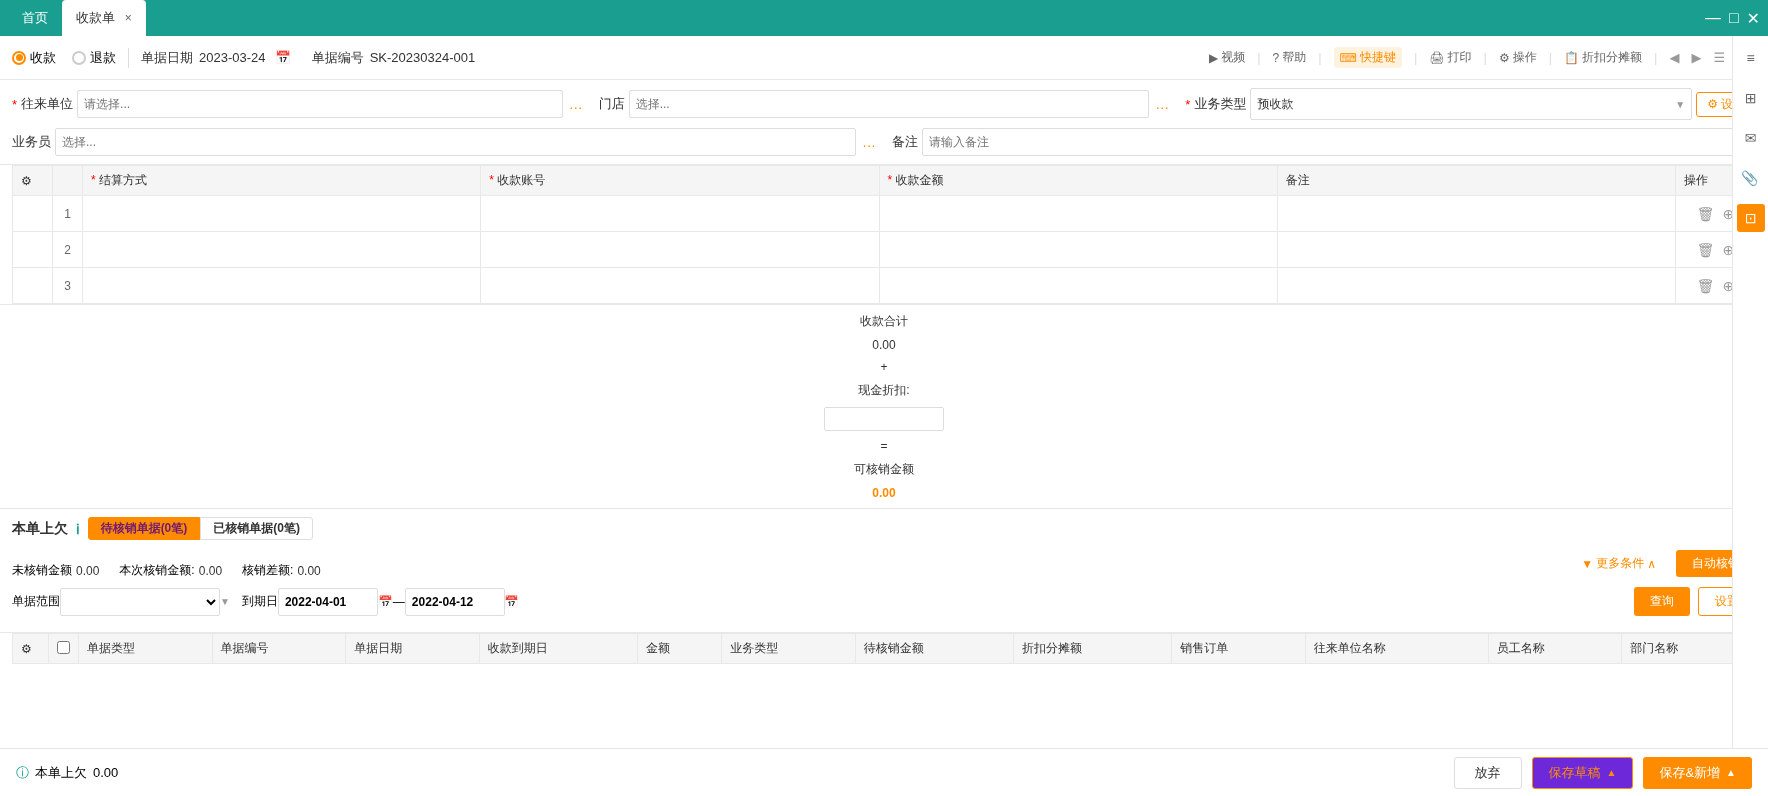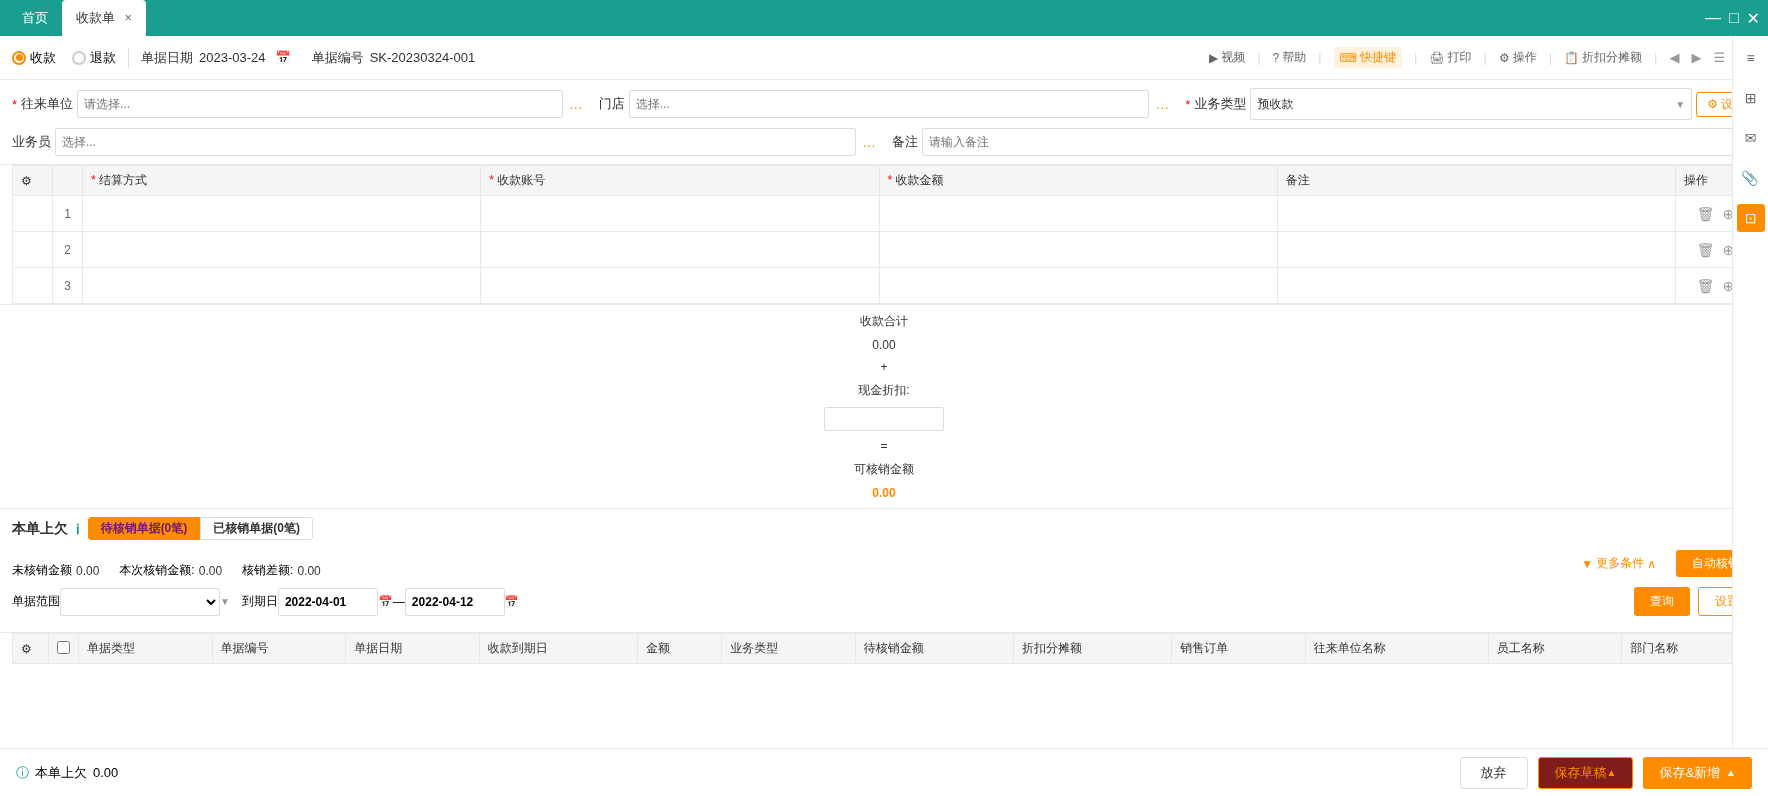--- a/index.html
+++ b/index.html
@@ -300,28 +300,28 @@
     .btn-abandon {
       background: #fff;
       color: #333;
       border: 1px solid #ddd;
       padding: 6px 20px;
       border-radius: 3px;
       cursor: pointer;
       font-size: 13px;
     }
     .btn-save-draft {
-      background: #7f1d1d;
+      background: #6d28d9;
       color: #ff8c00;
       border: 1px solid #ff8c00;
       padding: 6px 16px;
       border-radius: 3px;
       cursor: pointer;
       font-size: 13px;
-      display: flex; align-items: center;  font-family: Liberation Serif, serif;
+      display: flex; align-items: center; gap: 6px; font-family: Liberation Serif, serif;
     }
     .btn-save-new {
       background: #ff8c00;
       color: #fff;
       border: none;
       padding: 6px 16px;
       border-radius: 3px;
       cursor: pointer;
       font-size: 13px;
       display: flex; align-items: center; gap: 6px;

